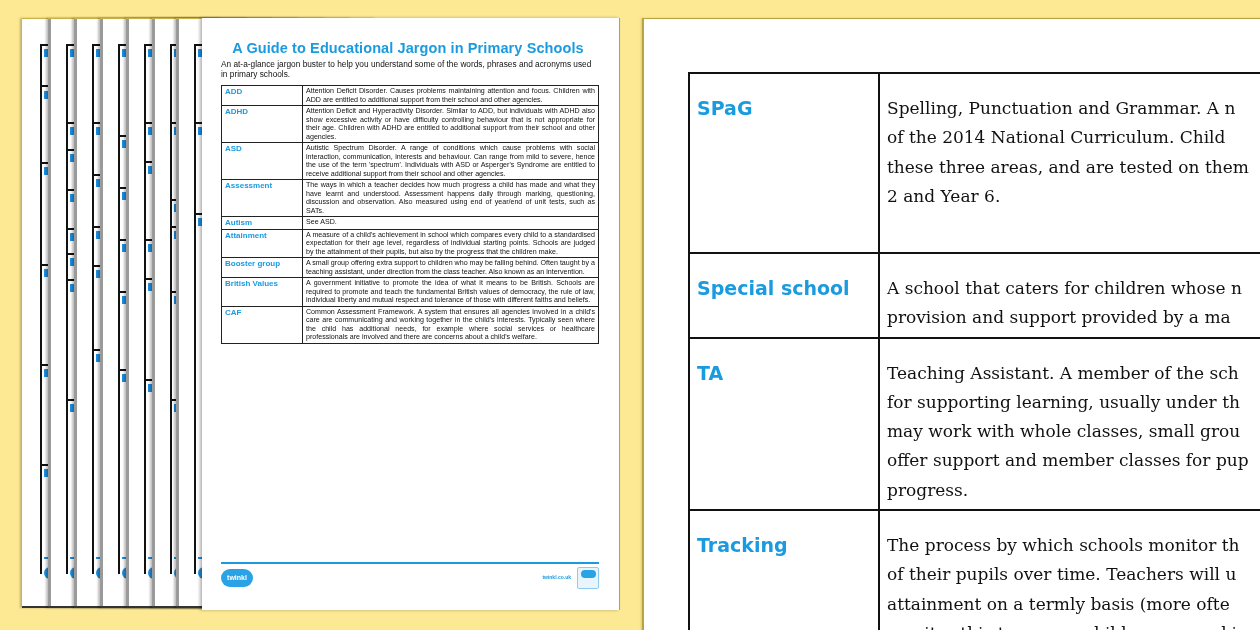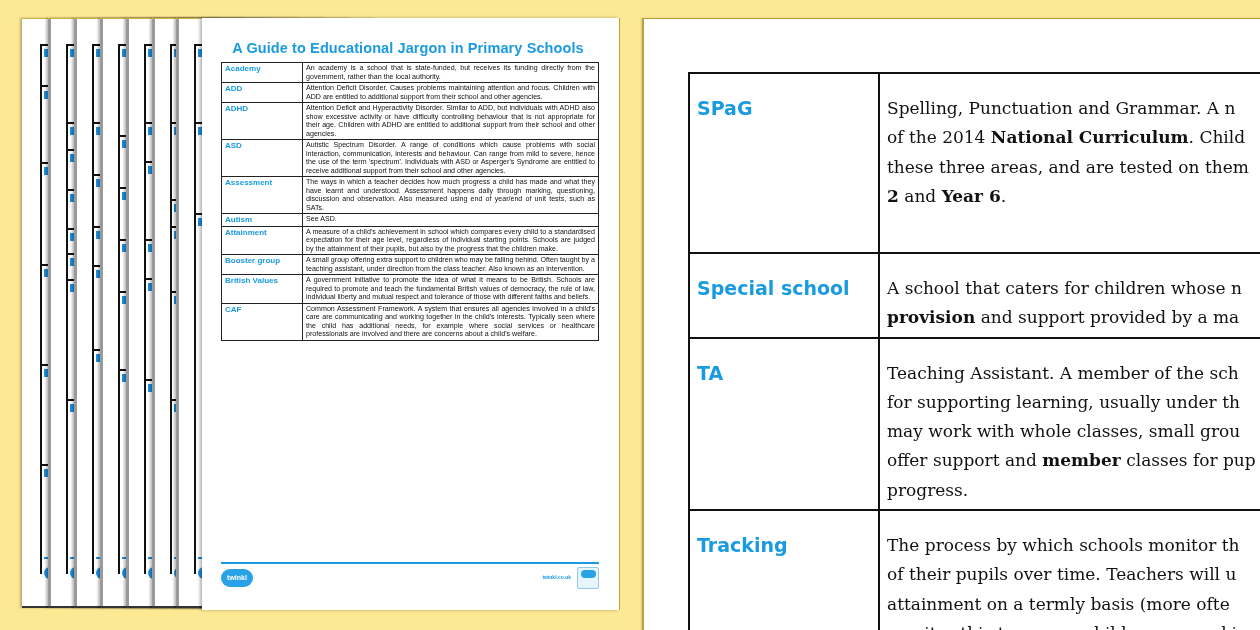--- a/index.html
+++ b/index.html
@@ -104,21 +104,21 @@
     font-family: "DejaVu Sans", sans-serif;
   }
   table.zoom td {
     border: 2px solid #111; vertical-align: top; padding: 20px 7px 4px 7px;
     font-size: 17.5px; line-height: 29.3px; color: #111;
   }
   table.zoom td.term {
     width: 190px; color: #1a9be0; font-weight: bold; font-size: 19px;
   }
   table.zoom td.def { font-family: "DejaVu Serif", serif; font-size: 17px; }
-  b { font-weight: bold; }
+  b { font-weight: normal; }
 </style>
 </head>
 <body>
 
 <div>
   <div class="stack-page" style="left:22px;width:200px;">
     <div class="tbl-edge"></div>
       <div class="tick" style="top:25px"></div>
       <div class="lbl" style="top:30px"></div>
       <div class="tick" style="top:66px"></div>
@@ -237,26 +237,23 @@
       <div class="lbl" style="top:108px"></div>
       <div class="tick" style="top:194px"></div>
       <div class="lbl" style="top:199px"></div>
       <div class="footline"></div>
       <div class="foot"></div>
   </div>
 </div>
 
 <div class="main-page">
   <h1 class="doc-title">A Guide to Educational Jargon in Primary Schools</h1>
+  <p class="doc-intro">An at-a-glance jargon buster to help you understand some of the words, phrases and acronyms used in primary schools.</p>
   <table class="gloss">
     <tbody id="gloss-body">
-        <tr>
-          <td class="term">Academy</td>
-          <td class="def">An academy is a school that is state-funded, but receives its funding directly from the government, rather than the local authority.</td>
-        </tr>
         <tr>
           <td class="term">ADD</td>
           <td class="def">Attention Deficit Disorder. Causes problems maintaining attention and focus. Children with ADD are entitled to additional support from their school and other agencies.</td>
         </tr>
         <tr>
           <td class="term">ADHD</td>
           <td class="def">Attention Deficit and Hyperactivity Disorder. Similar to ADD, but individuals with ADHD also show excessive activity or have difficulty controlling behaviour that is not appropriate for their age. Children with ADHD are entitled to additional support from their school and other agencies.</td>
         </tr>
         <tr>
           <td class="term">ASD</td>

